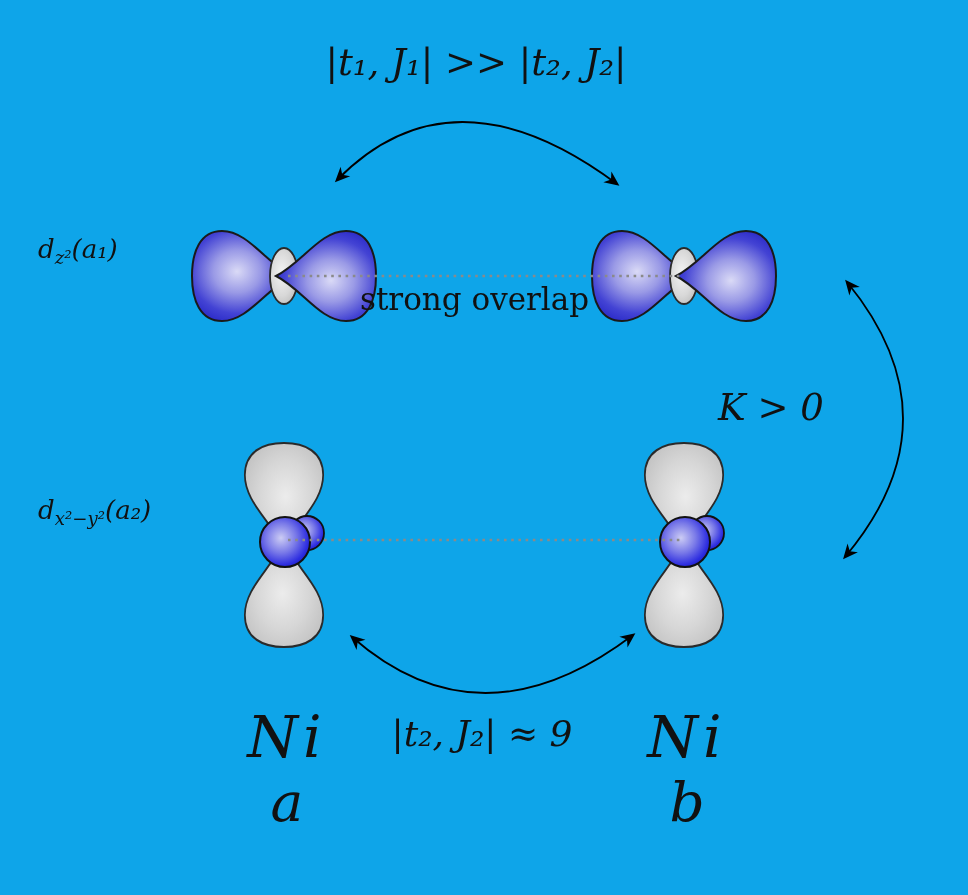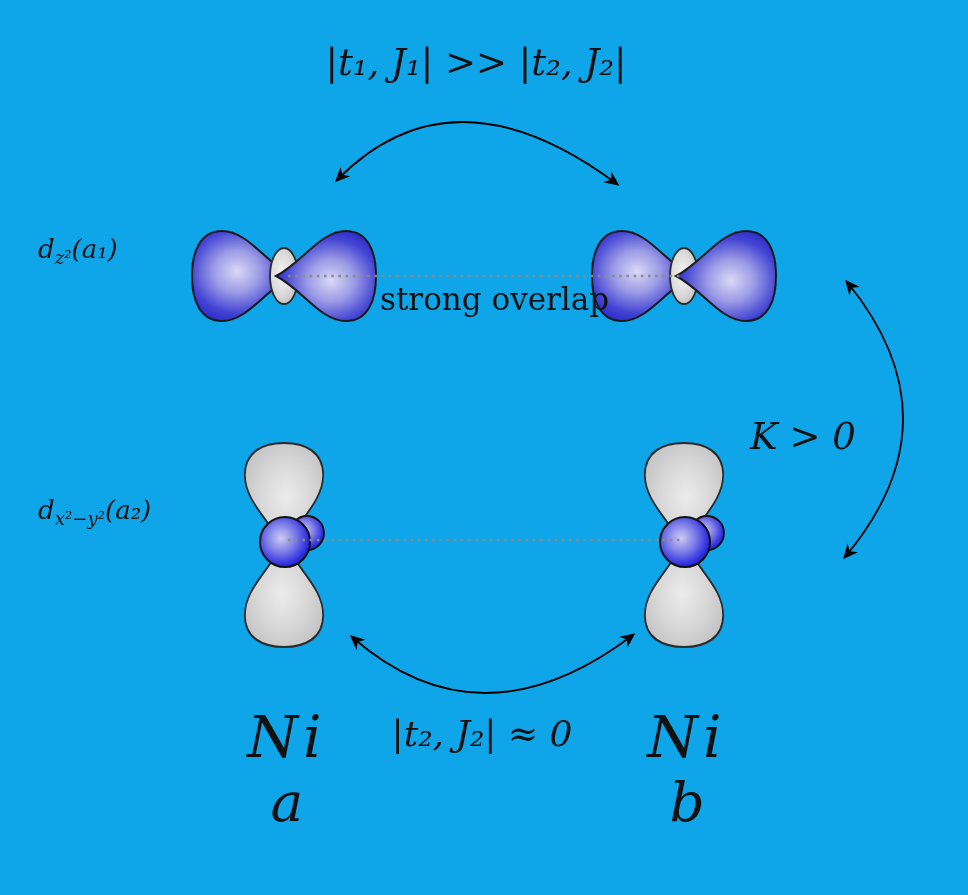--- a/index.html
+++ b/index.html
@@ -105,28 +105,28 @@
 
     <path d="M337,180 Q453,62 617,184" class="arrow" marker-start="url(#ah)" marker-end="url(#ah)"></path>
     <path d="M847,282 Q960,420 845,557" class="arrow" marker-start="url(#ah)" marker-end="url(#ah)"></path>
     <path d="M352,637 Q481,750 633,635" class="arrow" marker-start="url(#ah)" marker-end="url(#ah)"></path>
   </svg>
 
   <div class="txt math center-x" style="left:476px;top:44px;font-size:37px;">|t₁, J₁| &gt;&gt; |t₂, J₂|</div>
 
   <div class="txt math" style="left:38px;top:236px;font-size:26px;"><span>d</span><sub>z²</sub><span>(a₁)</span></div>
 
-  <div class="txt roman" style="left:380px;top:284px;font-size:31px;">strong overlap</div>
+  <div class="txt roman" style="left:360px;top:284px;font-size:31px;">strong overlap</div>
 
-  <div class="txt math" style="left:750px;top:389px;font-size:37px;margin-top:29px;">K &gt; 0</div>
+  <div class="txt math" style="left:718px;top:389px;font-size:37px;">K &gt; 0</div>
 
   <div class="txt math" style="left:26px;top:497px;font-size:26px;margin-left:12px;"><span>d</span><sub>x²−y²</sub><span>(a₂)</span></div>
 
 
-  <div class="txt math center-x" style="left:482px;top:716px;font-size:36px;">|t₂, J₂| ≈ 0</div>
+  <div class="txt math center-x" style="left:482px;top:716px;font-size:36px;">|t₂, J₂| ≈ 9</div>
 
   <div class="atom-label" style="left:287px;top:704px;">
     <span class="symbol">Ni</span>
     <span class="site">a</span>
   </div>
   <div class="atom-label" style="left:687px;top:704px;">
     <span class="symbol">Ni</span>
     <span class="site">b</span>
   </div>
 

